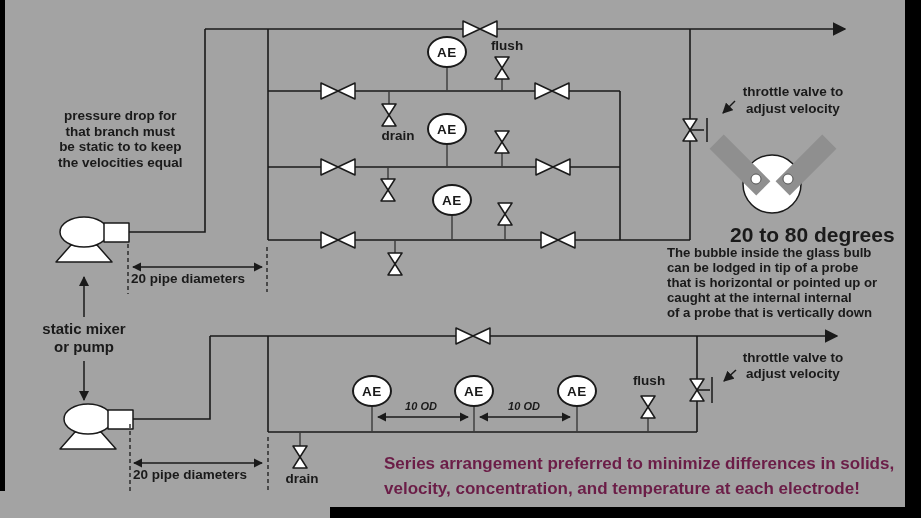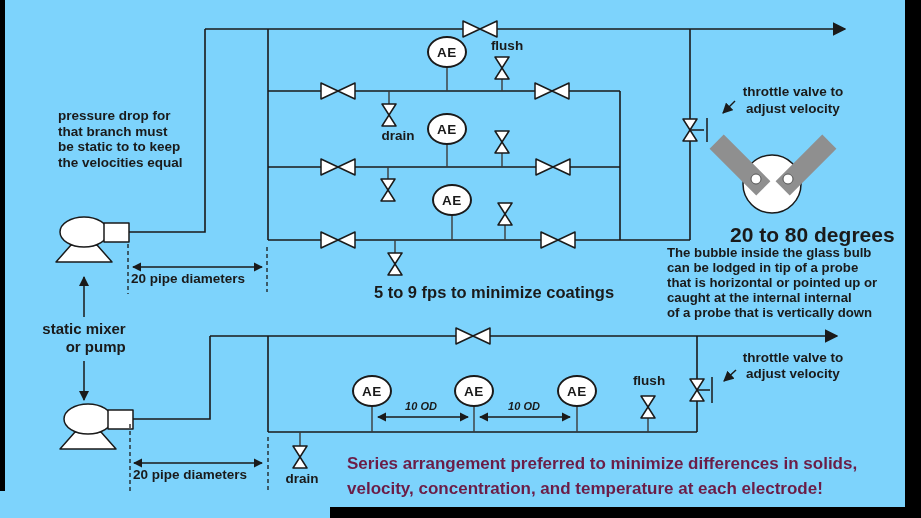--- a/index.html
+++ b/index.html
@@ -1,38 +1,38 @@
 <!DOCTYPE html>
 <html><head>
 <meta charset="utf-8">
 <style>
   html,body{margin:0;padding:0;background:#ffffff;}
   .stage{
-    position:relative;width:921px;height:518px;background:#7dd3fc;
+    position:relative;width:921px;height:518px;background:#a3a3a3;
     font-family:"Liberation Sans",sans-serif;overflow:hidden;
   }
   svg.diagram{position:absolute;left:0;top:0;}
   .lbl{
     position:absolute;font-weight:bold;color:#1a1a1a;white-space:nowrap;
     font-size:13.5px;line-height:15.6px;
   }
   .ctr{transform:translateX(-50%);text-align:center;}
   .ae{
     position:absolute;width:40px;height:32px;box-sizing:border-box;
     border:2px solid #1a1a1a;border-radius:50%;background:#fff;
     display:flex;align-items:center;justify-content:center;
     font-weight:bold;font-size:13.5px;color:#1a1a1a;letter-spacing:0.5px;
   }
   .bar{position:absolute;background:#000;}
   .fps{font-size:16.5px;line-height:18.5px;}
   .big{font-size:21px;line-height:22px;margin-left:30px;}
   .small{font-size:11px;font-style:italic;}
   .bubble{font-size:13.2px;line-height:14.9px;}
   .mixer{font-size:15px;line-height:17.5px;}
-  .accent{font-size:17px;line-height:24.5px;}
+  .accent{font-size:17px;line-height:24.5px;margin-left:37px;}
 </style>
 </head>
 <body>
 
 <div class="stage">
 
   <svg class="diagram" width="921" height="518" viewBox="0 0 921 518">
     <defs>
       <marker id="arrF" viewBox="0 0 10 10" refX="9" refY="5" markerWidth="8.5" markerHeight="8.5" orient="auto-start-reverse">
         <path d="M0,0 L10,5 L0,10 Z" fill="#1a1a1a"></path>
@@ -154,42 +154,41 @@
     </g>
   </svg>
 
   <div class="ae" style="left:427px;top:36px;">AE</div>
   <div class="ae" style="left:427px;top:113px;">AE</div>
   <div class="ae" style="left:432px;top:184px;">AE</div>
   <div class="ae" style="left:352px;top:375px;">AE</div>
   <div class="ae" style="left:454px;top:375px;">AE</div>
   <div class="ae" style="left:557px;top:375px;">AE</div>
 
-  <div class="lbl" style="left:58px;top:108px;">
+  <div class="lbl" style="left:58px;top:108px;text-align:center;">
     <div>pressure drop for</div>
     <div>that branch must</div>
     <div>be static to to keep</div>
     <div>the velocities equal</div>
   </div>
 
-  <div class="lbl ctr mixer" style="left:84px;top:320px;text-align:right;">
+  <div class="lbl ctr mixer" style="left:84px;top:320px;">
     <div>static mixer</div>
     <div>or pump</div>
   </div>
 
   <div class="lbl" style="left:131px;top:271px;">20 pipe diameters</div>
   <div class="lbl" style="left:133px;top:467px;">20 pipe diameters</div>
 
   <div class="lbl ctr" style="left:398px;top:128px;">drain</div>
   <div class="lbl ctr" style="left:302px;top:471px;">drain</div>
   <div class="lbl ctr" style="left:507px;top:38px;">flush</div>
   <div class="lbl ctr" style="left:649px;top:373px;">flush</div>
 
   <div class="lbl ctr fps" style="left:494px;top:283px;">
-    <div>5 to 9 fps to minimize coatings</div>
   </div>
 
   <div class="lbl ctr" style="left:793px;top:84px;line-height:16.5px;">
     <div>throttle valve to</div>
     <div>adjust velocity</div>
   </div>
 
   <div class="lbl ctr" style="left:793px;top:350px;line-height:16px;">
     <div>throttle valve to</div>
     <div>adjust velocity</div>

